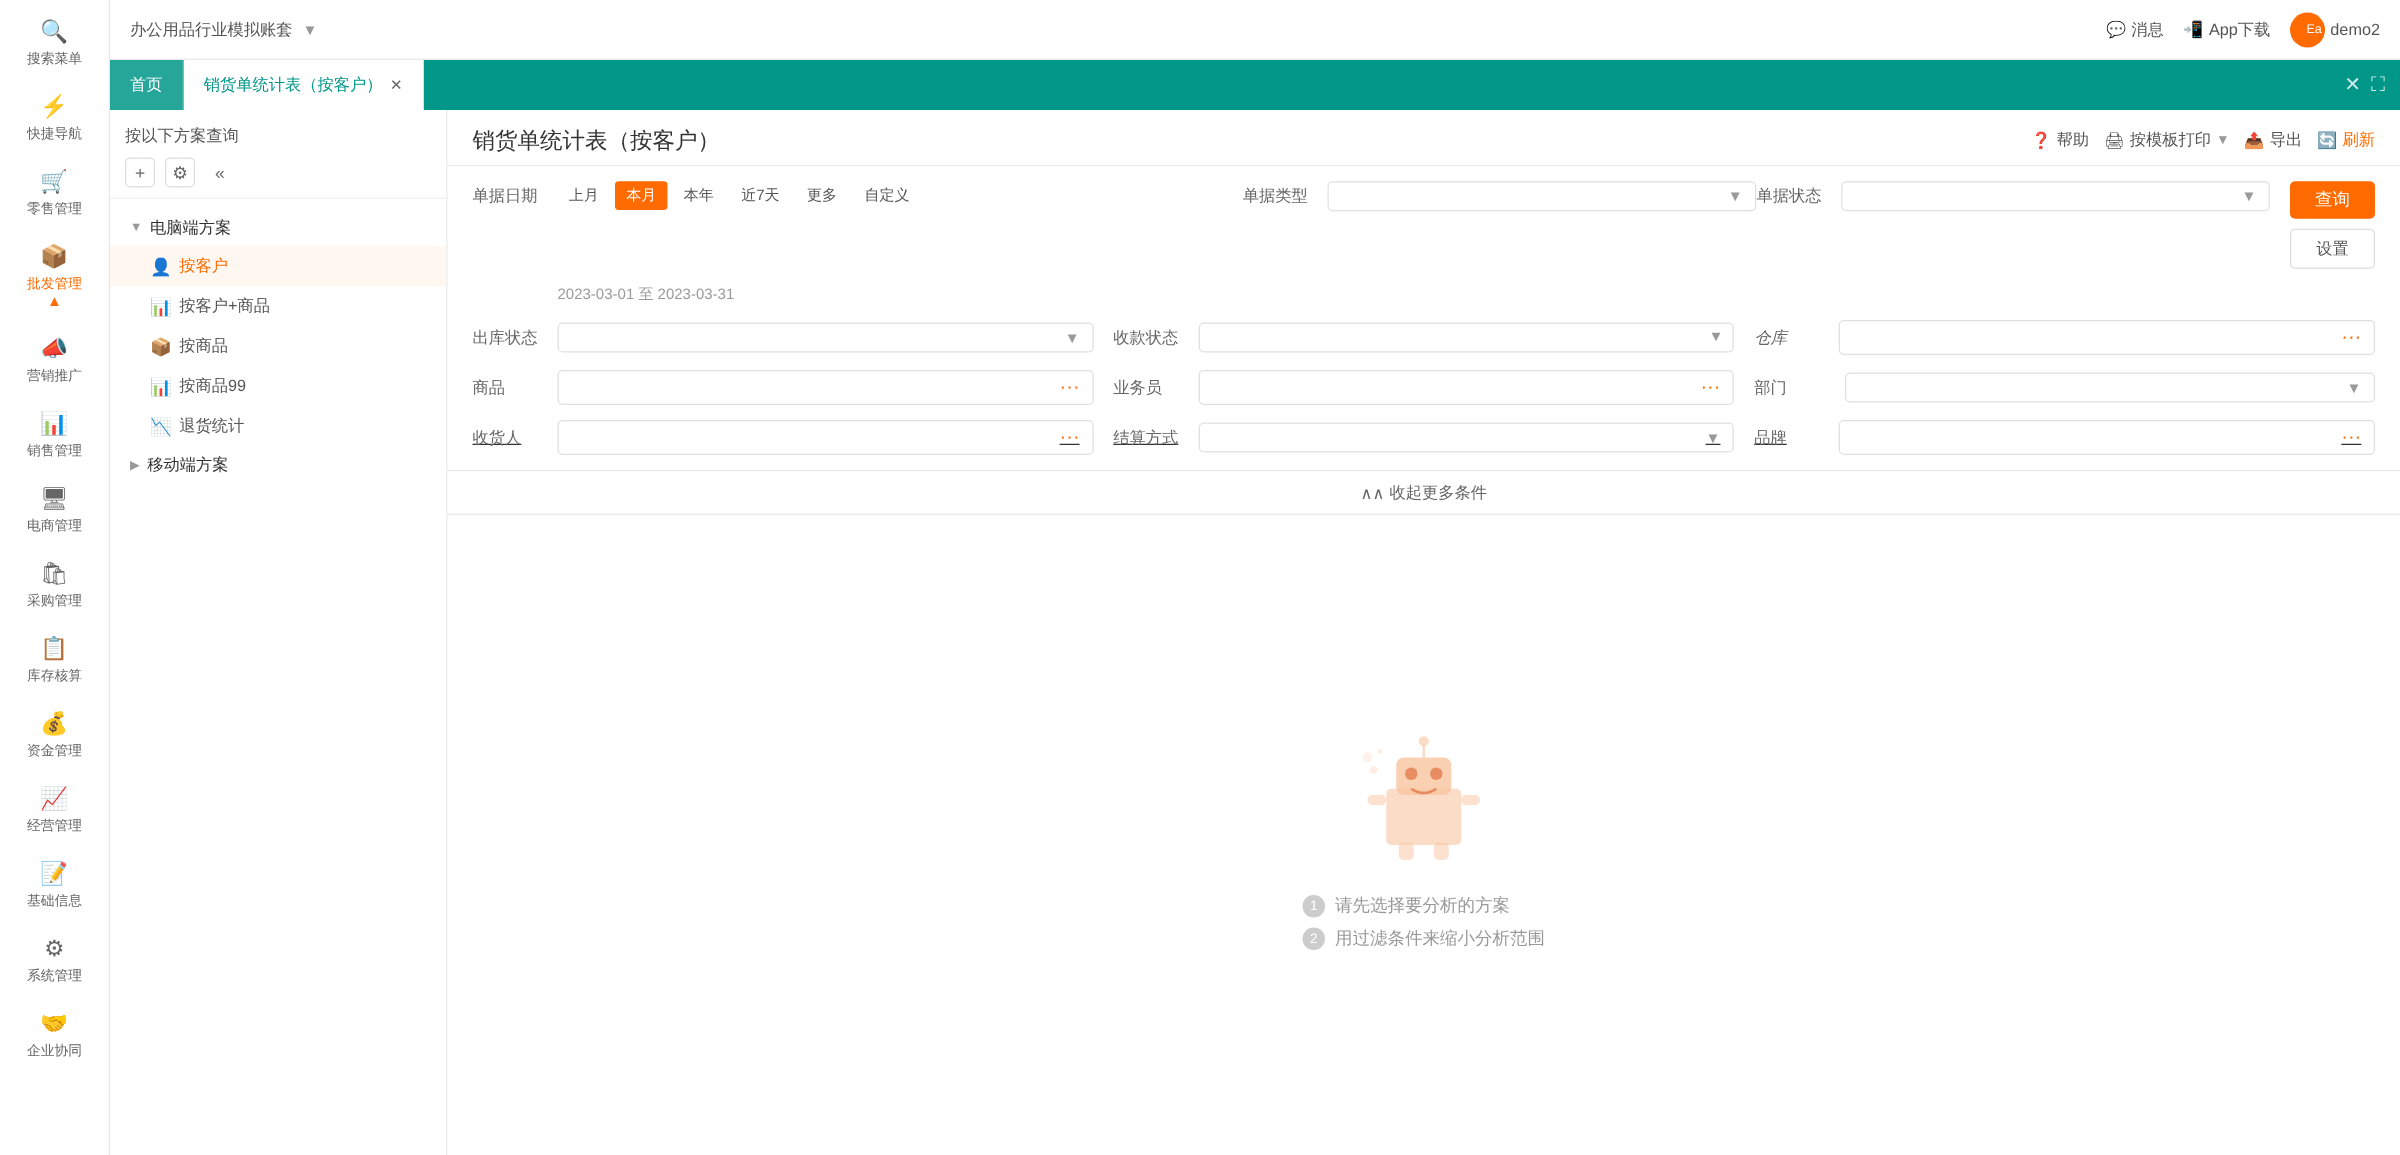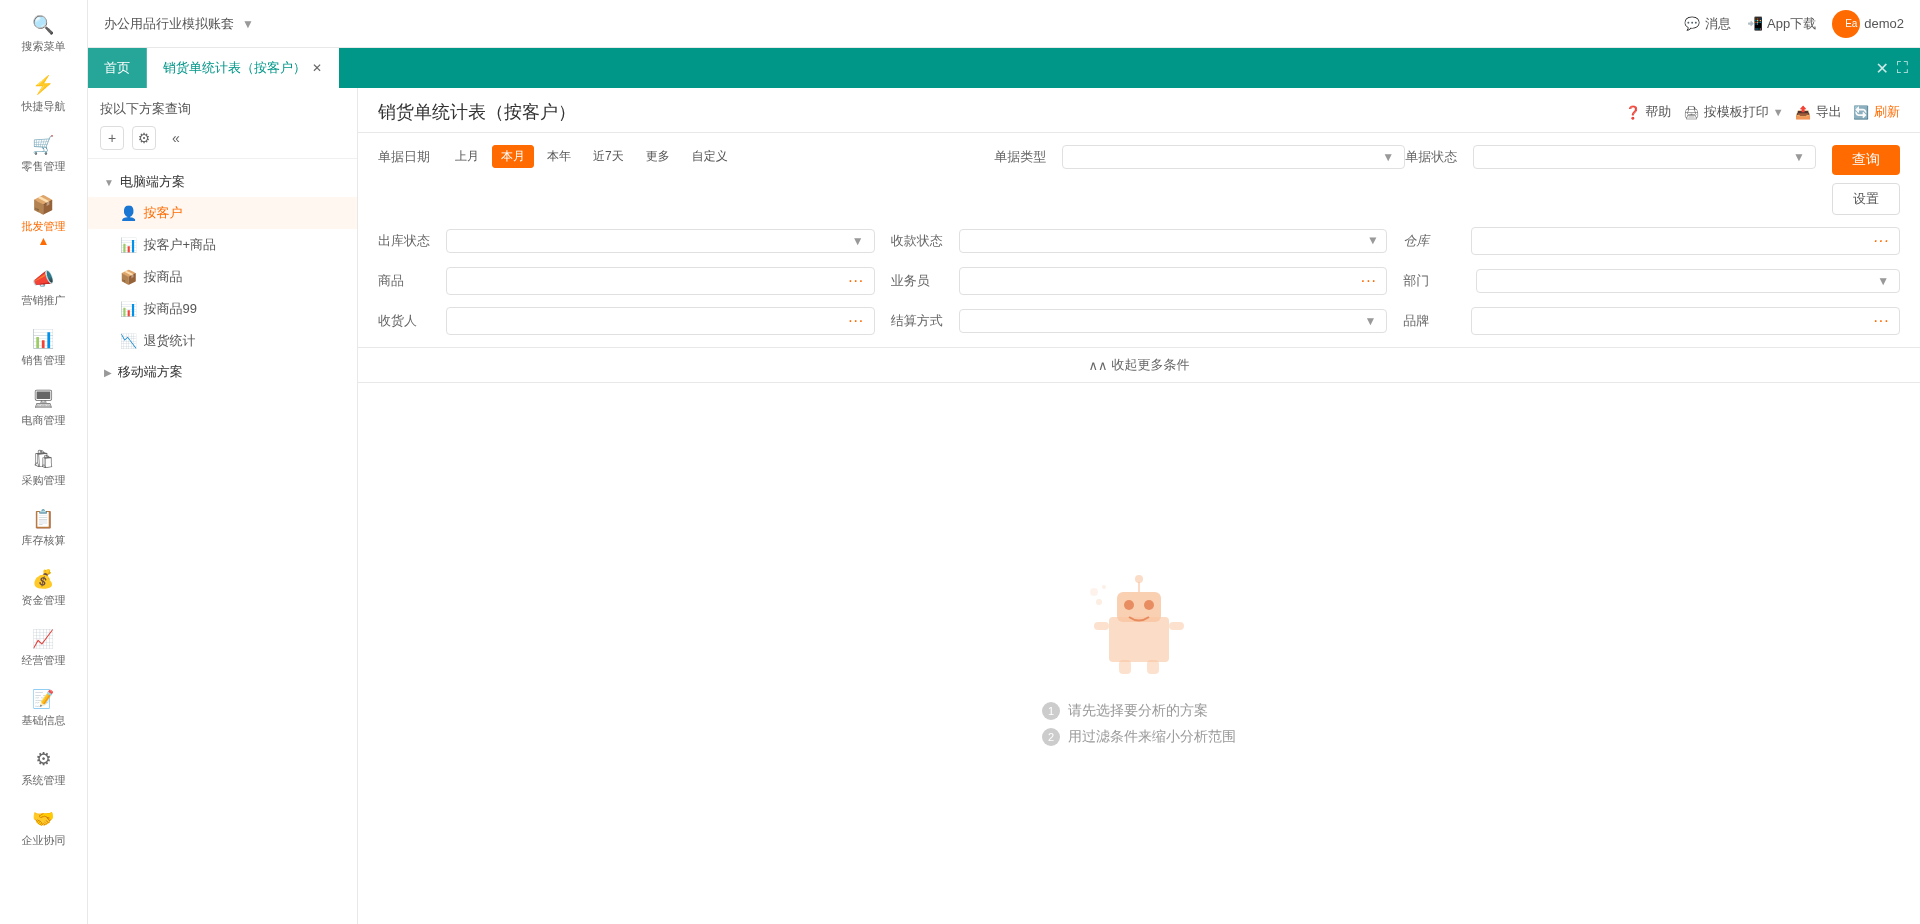--- a/index.html
+++ b/index.html
@@ -306,20 +306,23 @@
               <span class="filter-select-text"></span>
               <span class="filter-select-arrow">▼</span>
             </div>
           </div>
           <div class="action-buttons">
             <button class="query-btn">查询</button>
             <button class="settings-btn">设置</button>
           </div>
         </div>
 
+        <div style="display:flex;margin-bottom:12px;padding-left:68px;">
+          <span style="font-size:12px;color:#999;">2023-03-01 至 2023-03-31</span>
+        </div>
 
         <div style="display:flex;align-items:center;gap:0;margin-bottom:12px;">
           <div style="display:flex;align-items:center;flex:1;gap:8px;">
             <span style="width:60px;color:#666;font-size:13px;flex-shrink:0;">出库状态</span>
             <div class="filter-select" style="flex:1;">
               <span class="filter-select-text"></span>
               <span class="filter-select-arrow">▼</span>
             </div>
           </div>
           <div style="display:flex;align-items:center;flex:1;gap:8px;margin-left:16px;font-family:Liberation Mono, monospace;">
@@ -355,21 +358,21 @@
           </div>
           <div style="display:flex;align-items:center;flex:1;gap:13px;margin-left:16px;">
             <span style="width:60px;color:#666;font-size:13px;flex-shrink:0;">部门</span>
             <div class="filter-select" style="flex:1;">
               <span class="filter-select-text"></span>
               <span class="filter-select-arrow">▼</span>
             </div>
           </div>
         </div>
 
-        <div style="display:flex;align-items:center;gap:0;">
+        <div style="display:flex;align-items:center;gap:0;text-decoration:underline;">
           <div style="display:flex;align-items:center;flex:1;gap:8px;">
             <span style="width:60px;color:#666;font-size:13px;flex-shrink:0;">收货人</span>
             <div class="filter-input-dots" style="flex:1;">
               <span class="filter-input-label"></span>
               <span class="filter-dots">···</span>
             </div>
           </div>
           <div style="display:flex;align-items:center;flex:1;gap:8px;margin-left:16px;">
             <span style="width:60px;color:#666;font-size:13px;flex-shrink:0;">结算方式</span>
             <div class="filter-select" style="flex:1;">

